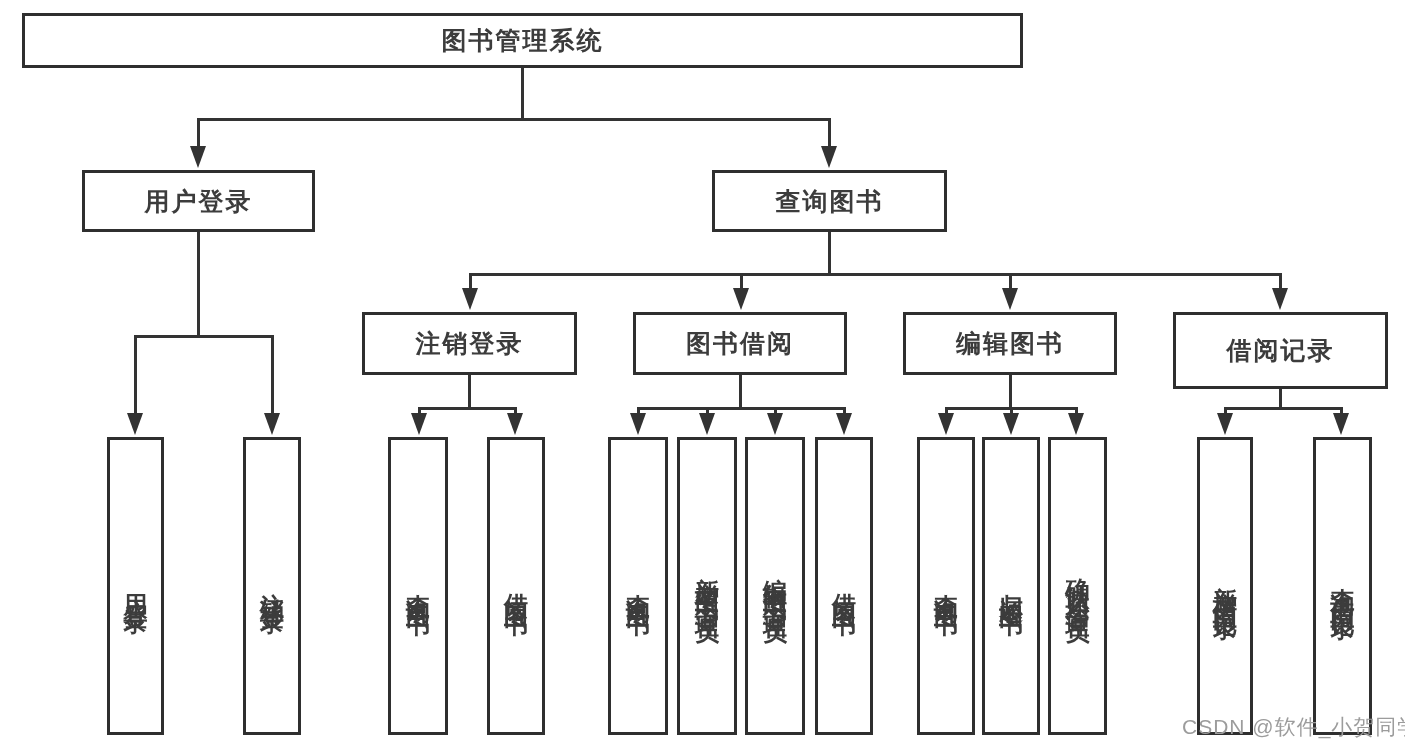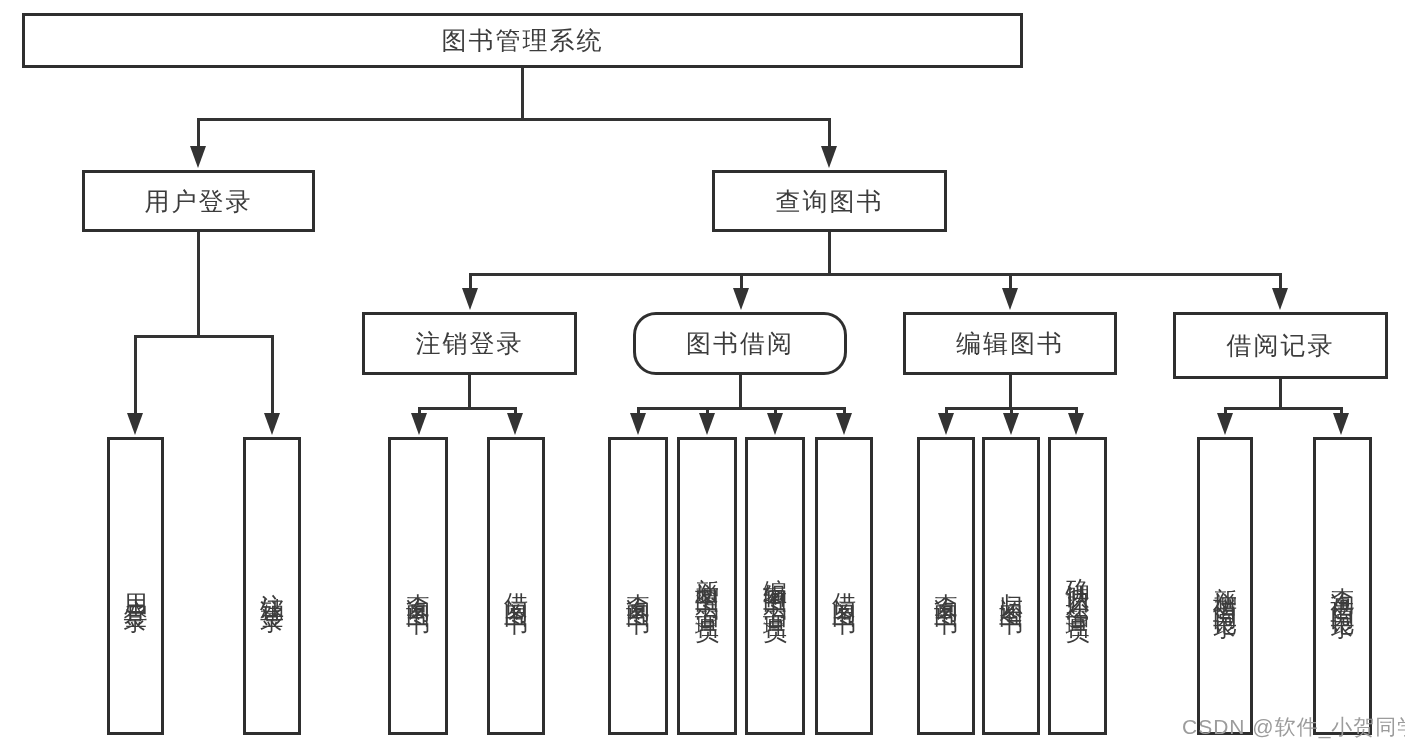--- a/index.html
+++ b/index.html
@@ -21,20 +21,21 @@
     border: 3px solid #2f2f2f;
     box-sizing: border-box;
     display: flex;
     align-items: center;
     justify-content: center;
     color: #3c3c3c;
     font-size: 25px;
     letter-spacing: 2px;
     white-space: nowrap;
     z-index: 2;
+    font-weight: bold;
   }
   .vbox {
     writing-mode: vertical-rl;
     text-orientation: mixed;
     font-size: 24px;
     letter-spacing: 6px;
     line-height: 1;
   }
   .hline, .vline {
     position: absolute;
@@ -67,23 +68,23 @@
 <body>
 
 <div id="canvas">
 
   <div class="box" style="left:22px; top:13px; width:1001px; height:55px;">图书管理系统</div>
 
   <div class="box" style="left:82px; top:170px; width:233px; height:62px;">用户登录</div>
   <div class="box" style="left:712px; top:170px; width:235px; height:62px;">查询图书</div>
 
   <div class="box" style="left:362px; top:312px; width:215px; height:63px;">注销登录</div>
-  <div class="box" style="left:633px; top:312px; width:214px; height:63px;border-radius:23px;">图书借阅</div>
+  <div class="box" style="left:633px; top:312px; width:214px; height:63px;">图书借阅</div>
   <div class="box" style="left:903px; top:312px; width:214px; height:63px;">编辑图书</div>
-  <div class="box" style="left:1173px; top:312px; width:215px; height:67px;">借阅记录</div>
+  <div class="box" style="left:1173px; top:312px; width:215px; height:77px;">借阅记录</div>
 
   <div class="box vbox" style="left:107px; top:437px; width:57px; height:298px;">用户登录</div>
   <div class="box vbox" style="left:243px; top:437px; width:58px; height:298px;">注销登录</div>
 
   <div class="box vbox" style="left:388px; top:437px; width:60px; height:298px;">查询图书</div>
   <div class="box vbox" style="left:487px; top:437px; width:58px; height:298px;">借阅图书</div>
 
   <div class="box vbox" style="left:608px; top:437px; width:60px; height:298px;">查询图书</div>
   <div class="box vbox" style="left:677px; top:437px; width:60px; height:298px;">新增图书（管理员）</div>
   <div class="box vbox" style="left:745px; top:437px; width:60px; height:298px;">编辑图书（管理员）</div>

